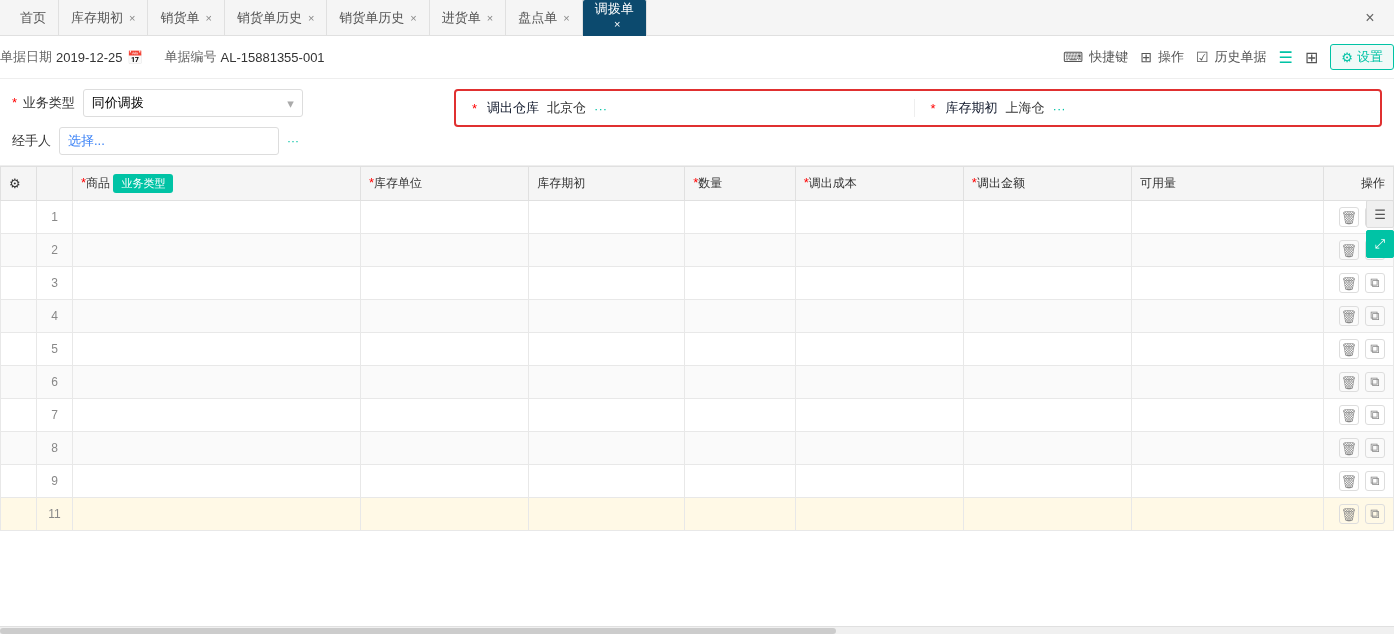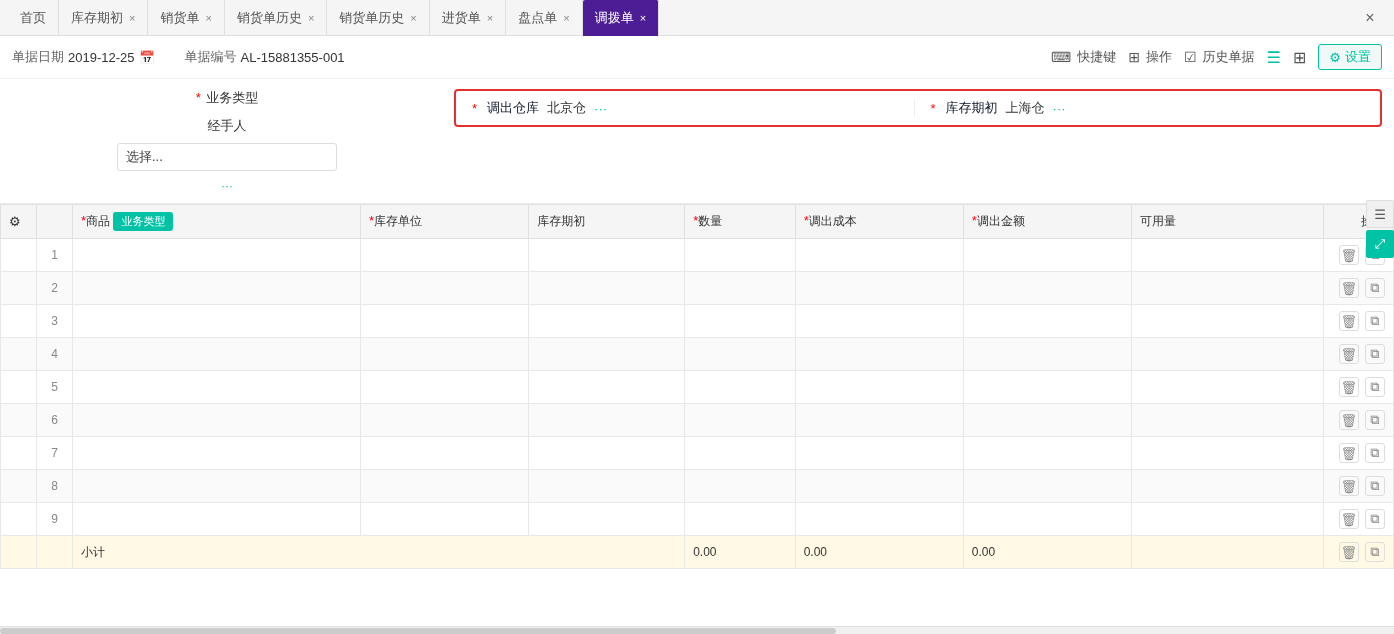--- a/index.html
+++ b/index.html
@@ -16,40 +16,41 @@
     }
     .tab-item {
       display: flex; align-items: center;
       padding: 0 12px; height: 36px;
       cursor: pointer; color: #555;
       border-right: 1px solid #e0e0e0;
       white-space: nowrap;
       font-size: 13px;
     }
     .tab-item.active {
-      background: #4c1d95; color: #fff;
+      background: #0c4a6e; color: #fff;
       border-radius: 2px 2px 0 0;
+      flex-direction: column;
     }
     .tab-item .tab-close {
       margin-left: 6px; color: #888; font-size: 11px; cursor: pointer;
     }
     .tab-item.active .tab-close { color: #fff; }
     .tab-spacer { flex: 1; }
     .window-close {
       width: 32px; height: 32px; display: flex; align-items: center; justify-content: center;
       cursor: pointer; color: #666; font-size: 16px;
     }
 
     
     .toolbar {
       display: flex; align-items: center;
-      padding: 8px 12px;
+      padding: 8px 0;
       border-bottom: 1px solid #eee;
       background: #fff;
-      gap: 28px;
+      gap: 20px;
     }
     .toolbar-item { display: flex; align-items: center; gap: 4px; color: #333; font-size: 13px; }
     .toolbar-item .label { color: #666; }
     .toolbar-item .value { color: #333; font-weight: 500; }
     .toolbar-item .icon-btn {
       width: 18px; height: 18px; display: inline-flex; align-items: center; justify-content: center;
       color: #888; cursor: pointer; font-size: 13px;
     }
     .toolbar-right { margin-left: auto; display: flex; align-items: center; gap: 12px; }
     .toolbar-right .btn-group { display: flex; align-items: center; gap: 6px; color: #555; font-size: 12px; cursor: pointer; }
@@ -61,31 +62,31 @@
 
     
     .form-area {
       padding: 10px 12px;
       display: flex; align-items: flex-start;
       gap: 0;
       background: #fff;
       border-bottom: 1px solid #eee;
     }
     .form-left { display: flex; flex-direction: column; gap: 10px; min-width: 430px; }
-    .form-row { display: flex; align-items: center; gap: 8px; flex-direction: column; }
+    .form-row { display: flex; align-items: center; gap: 8px; }
     .form-label { color: #333; white-space: nowrap; }
     .required-star { color: #f00; margin-right: 2px; }
     .form-select-box {
       display: flex; align-items: center;
       border: 1px solid #ddd; border-radius: 3px;
       padding: 4px 8px; min-width: 200px; background: #fff; cursor: pointer;
       justify-content: space-between;
     }
     .form-select-box .chevron { color: #aaa; }
-    .form-input-placeholder { color: #404040; }
+    .form-input-placeholder { color: #3b82f6; }
     .more-btn { color: #00c3a5; cursor: pointer; font-size: 12px; }
 
     
     .warehouse-box {
       border: 2px solid #e03030; border-radius: 4px;
       display: flex; align-items: center;
       padding: 8px 16px; gap: 0;
       margin-left: 12px; flex: 1;
     }
     .warehouse-section {
@@ -226,20 +227,24 @@
   </div>
 
   <div class="form-area">
 
     <div class="form-left">
       <div class="form-row">
         <span class="form-label">
           <span class="required-star">*</span>
           <span>业务类型</span>
         </span>
+        <div class="form-select-box" style="min-width:220px;">
+          <span>同价调拨</span>
+          <span class="chevron">▾</span>
+        </div>
       </div>
       <div class="form-row">
         <span class="form-label">
           <span>经手人</span>
         </span>
         <div class="form-select-box" style="min-width:220px;">
           <span class="form-input-placeholder">选择...</span>
         </div>
         <span class="more-btn">···</span>
       </div>
@@ -439,34 +444,36 @@
     <td></td>
     <td></td>
     <td>
       <div class="action-icons">
         <span class="action-icon" style="font-size:13px;">🗑</span>
         <span class="action-icon" style="font-size:13px;">⧉</span>
       </div>
     </td>
   </tr>
             <tr>
-  <td></td>
-  <td></td>
-  <td colspan="3" style="background:#fff9e6;font-weight:500;">小计</td>
-  <td style="background:#fff9e6;">0.00</td>
-  <td style="background:#fff9e6;">0.00</td>
-  <td style="background:#fff9e6;">0.00</td>
-  <td style="background:#fff9e6;"></td>
-  <td style="background:#fff9e6;">
-    <div class="action-icons">
-      <span class="action-icon" style="font-size:13px;">🗑</span>
-      <span class="action-icon" style="font-size:13px;">⧉</span>
-    </div>
-  </td>
-</tr>
+    <td class="row-num"></td>
+    <td class="row-num" style="color:#888;text-align:center;">11</td>
+    <td></td>
+    <td></td>
+    <td></td>
+    <td></td>
+    <td></td>
+    <td></td>
+    <td></td>
+    <td>
+      <div class="action-icons">
+        <span class="action-icon" style="font-size:13px;">🗑</span>
+        <span class="action-icon" style="font-size:13px;">⧉</span>
+      </div>
+    </td>
+  </tr>
           </tbody>
       </table>
     </div>
     <div class="scrollbar-area">
       <div class="scrollbar-thumb"></div>
     </div>
   </div>
 </div>
 
 <div class="right-sidebar">

